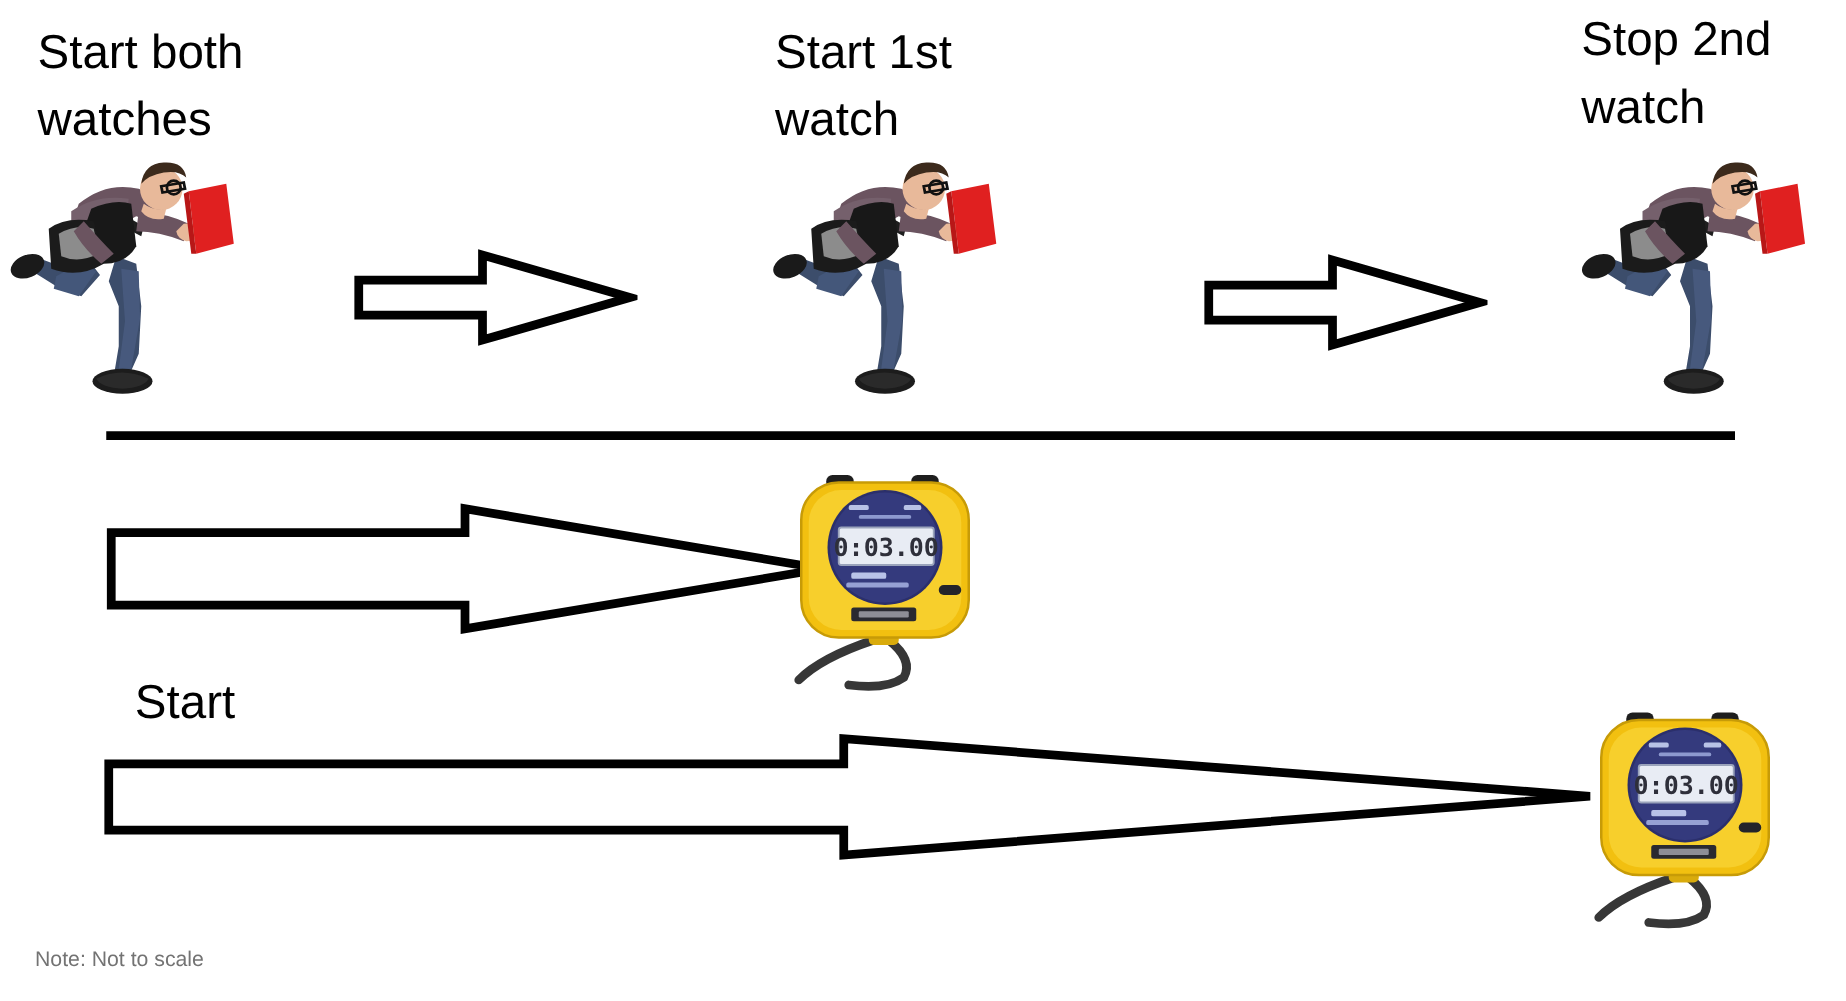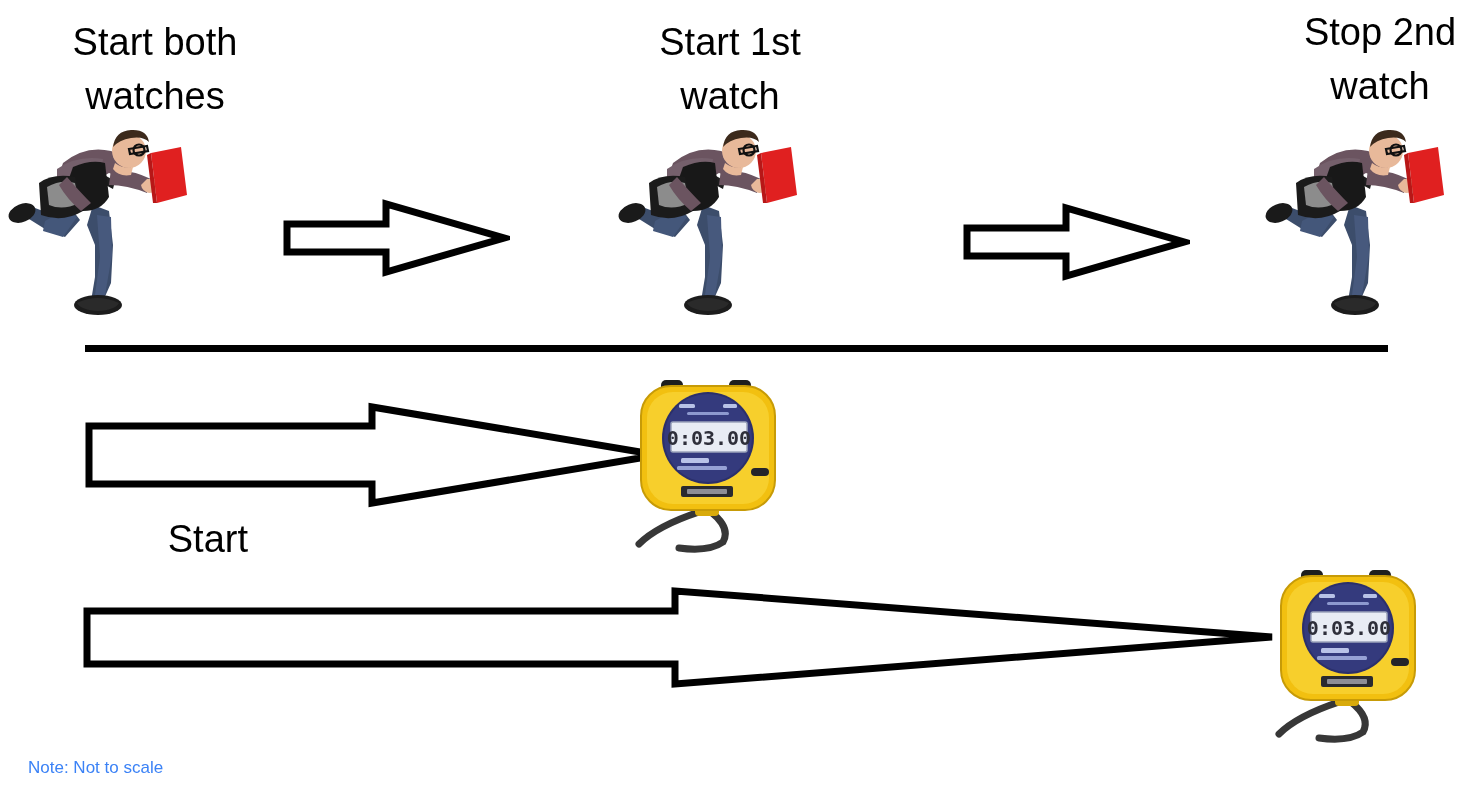--- a/index.html
+++ b/index.html
@@ -18,26 +18,25 @@
     overflow: hidden;
   }
   .label {
     position: absolute;
     color: #000000;
     font-family: "Liberation Sans", sans-serif;
     font-size: 38px;
     line-height: 54px;
     font-weight: 400;
     white-space: pre-line;
-    text-align: center;
-  }
-  .label.left-al { text-align: right; }
+  }
+  .label.left-al { text-align: center; margin-top: 23px; }
   .note {
     position: absolute;
-    color: #3b82f6;
+    color: #737373;
     font-family: "Liberation Sans", sans-serif;
     font-size: 17px;
     line-height: 22px;
   }
   .runner {
     position: absolute;
     width: 190px;
     height: 200px;
   }
   .runner svg { display: block; width: 100%; height: 100%; }

